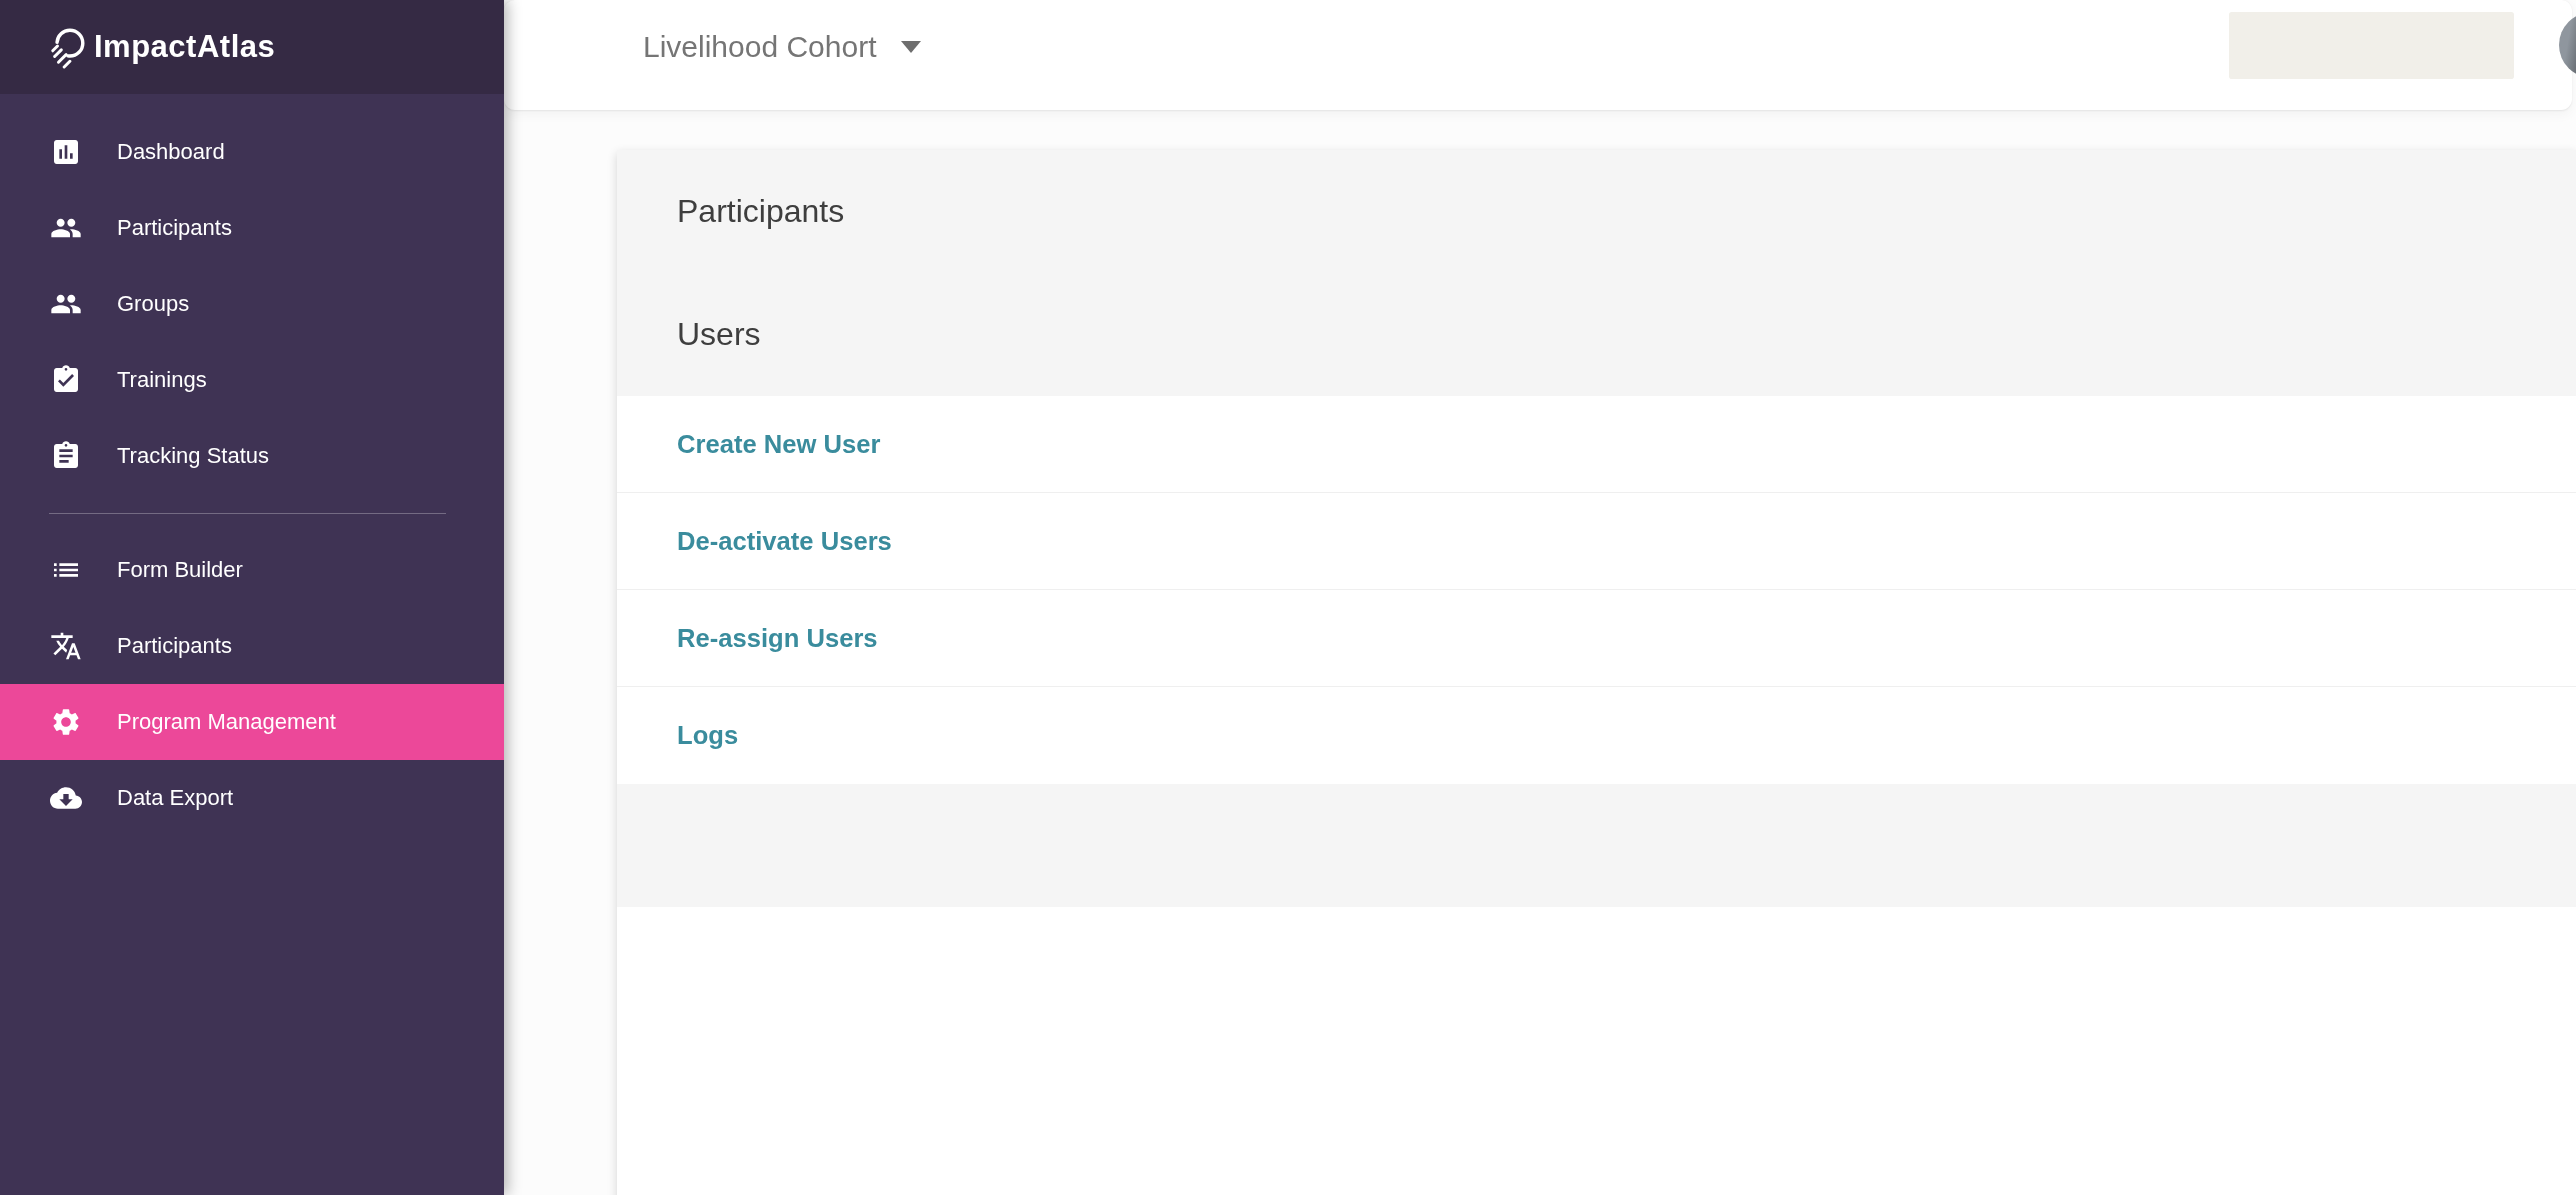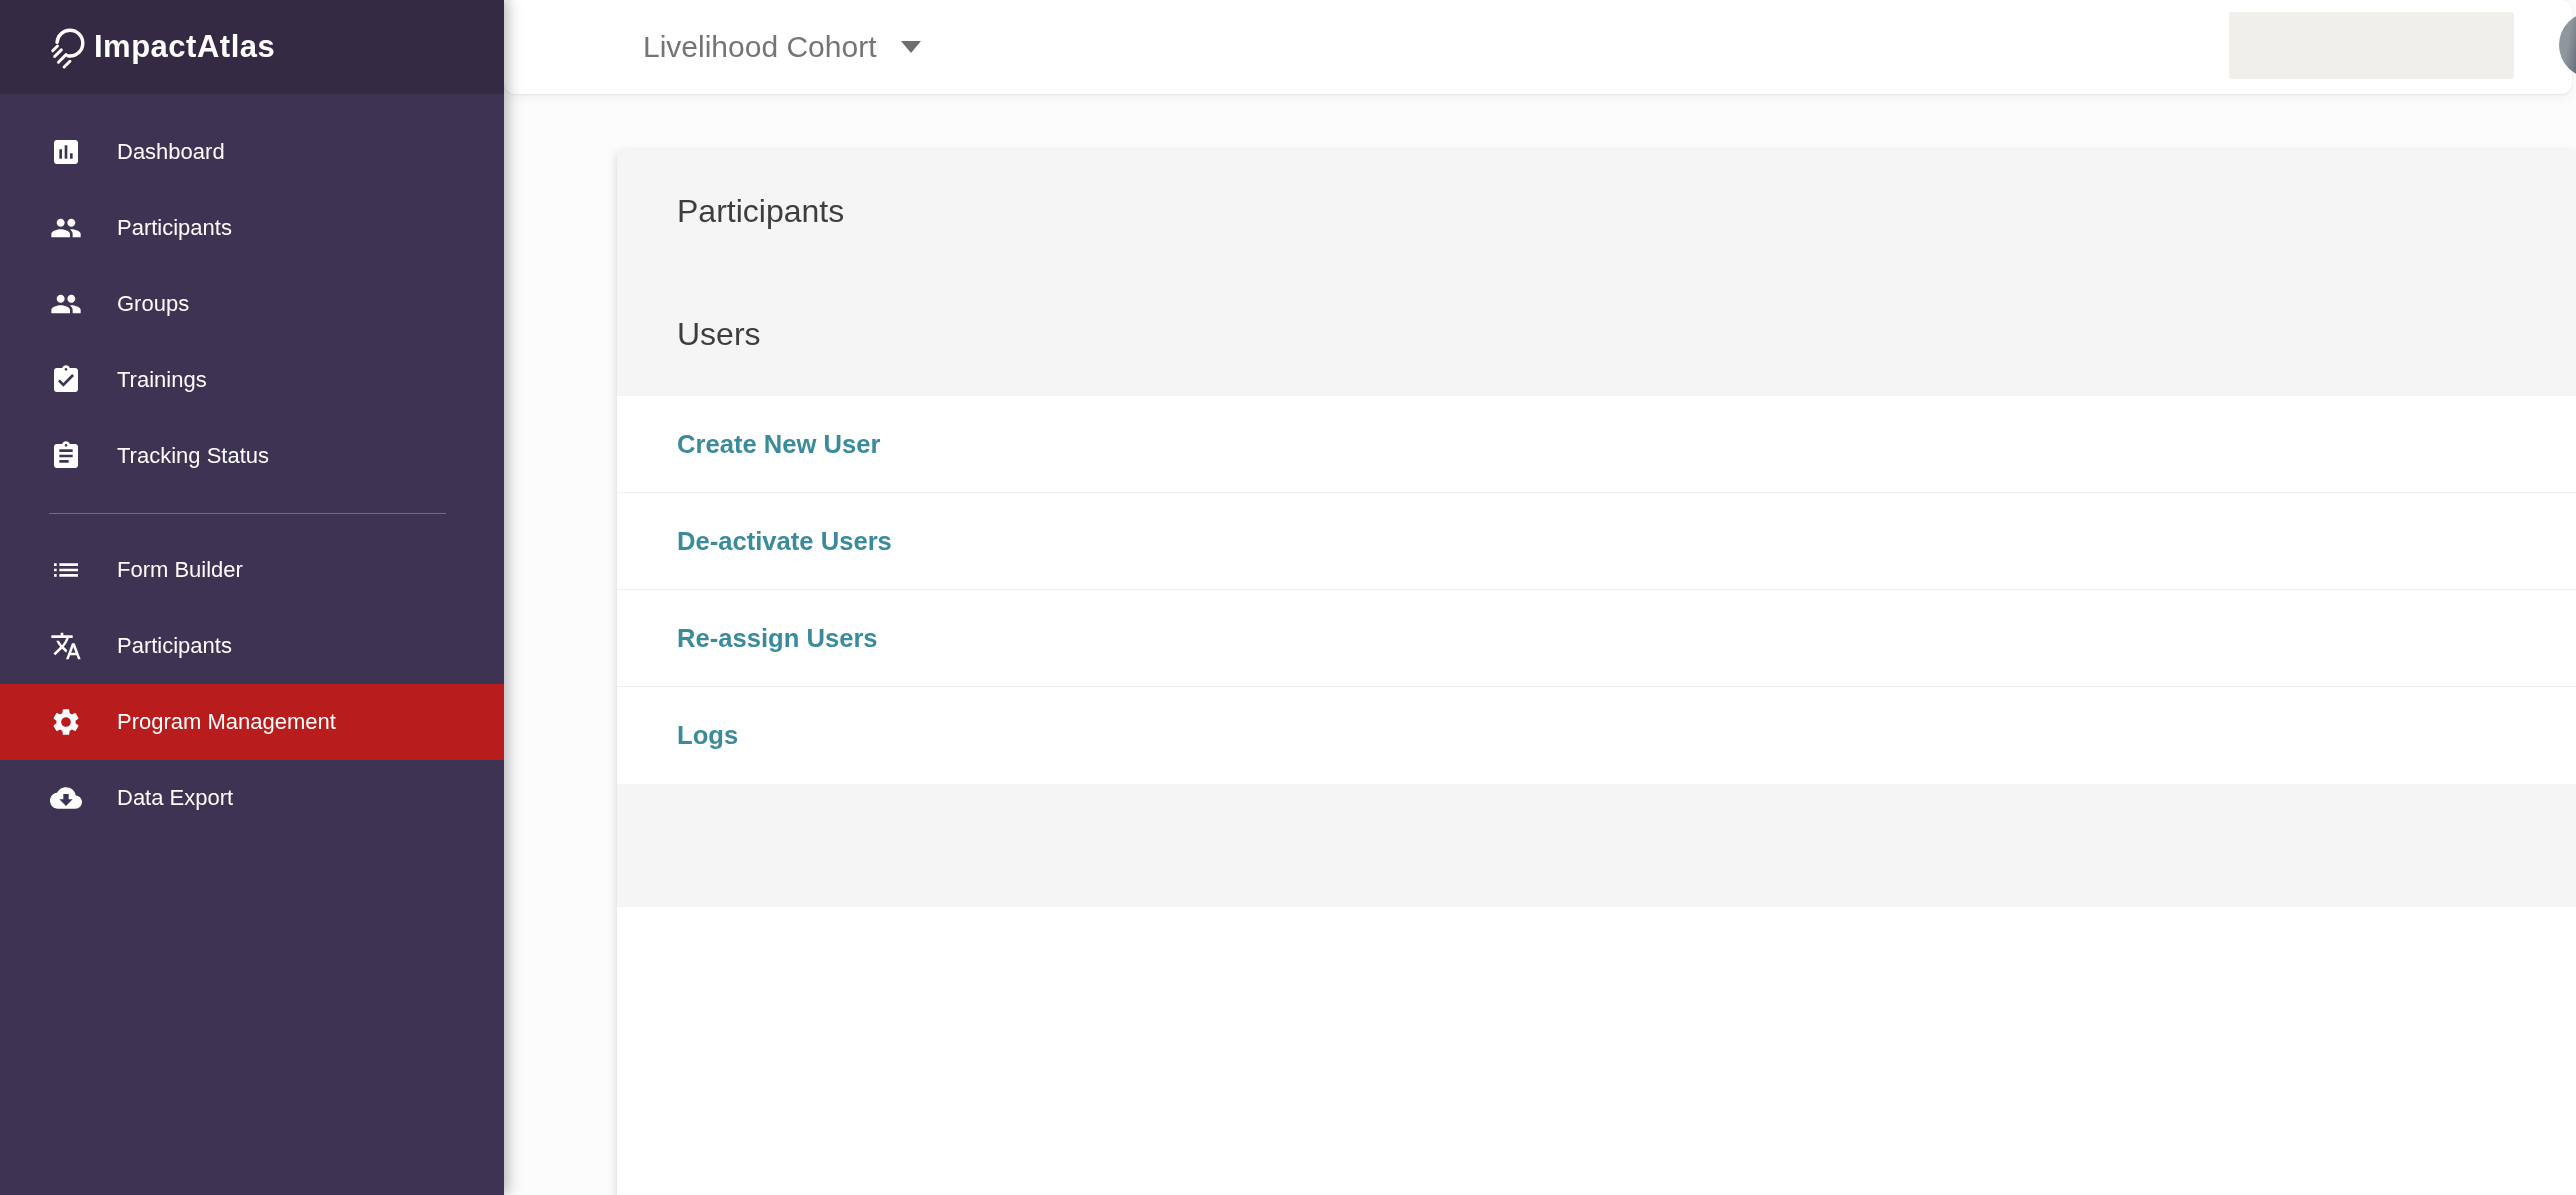--- a/index.html
+++ b/index.html
@@ -19,30 +19,30 @@
   .brand {
     height:94px; background:#352A44;
     display:flex; align-items:center; padding-left:47px; gap:5px;
   }
   .brand-name { color:#FFFFFF; font-size:31px; font-weight:bold; letter-spacing:0.5px; }
   .nav { padding-top:20px; }
   .nav-item {
     height:76px; display:flex; align-items:center; padding-left:49px;
     color:#FFFFFF; cursor:pointer;
   }
-  .nav-item.active { background:#b91c1c; }
+  .nav-item.active { background:#ec4899; }
   .nav-icon { width:34px; height:34px; flex:0 0 34px; margin-right:34px;
     display:flex; align-items:center; justify-content:center; }
   .nav-icon svg { width:32px; height:32px; fill:#FFFFFF; }
   .nav-label { font-size:22px; }
   .nav-divider { height:0.9px; background:rgba(255,255,255,.28); margin:19px 58px 18px 49px; }
 
   
   .topbar {
-    position:absolute; left:504px; right:4px; top:0; height:94px;
+    position:absolute; left:504px; right:4px; top:0; height:110px;
     background:#FFFFFF; z-index:5;
     box-shadow:0 0.9px 1.9px rgba(0,0,0,.07), 0 4.7px 11.4px rgba(0,0,0,.04);
     border-radius:11px;
   }
   .cohort {
     position:absolute; left:139px; top:0; height:94px;
     display:flex; align-items:center; gap:25px; cursor:pointer;
   }
   .cohort-value { font-size:30px; color:#757575; }
   .caret {

